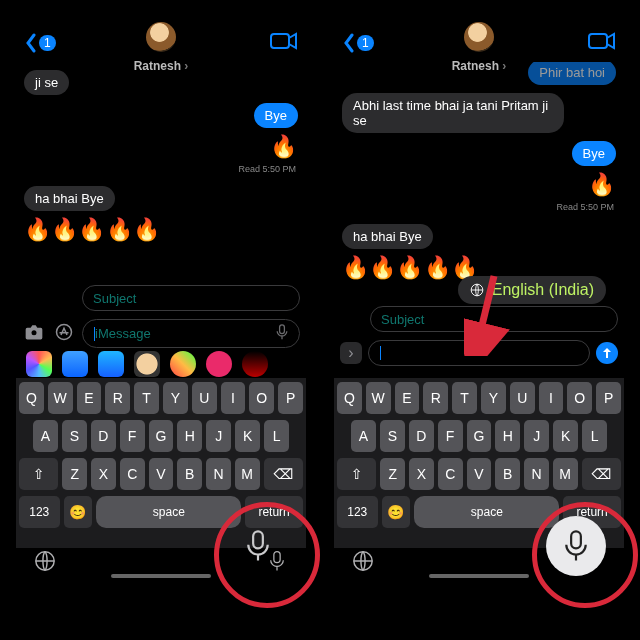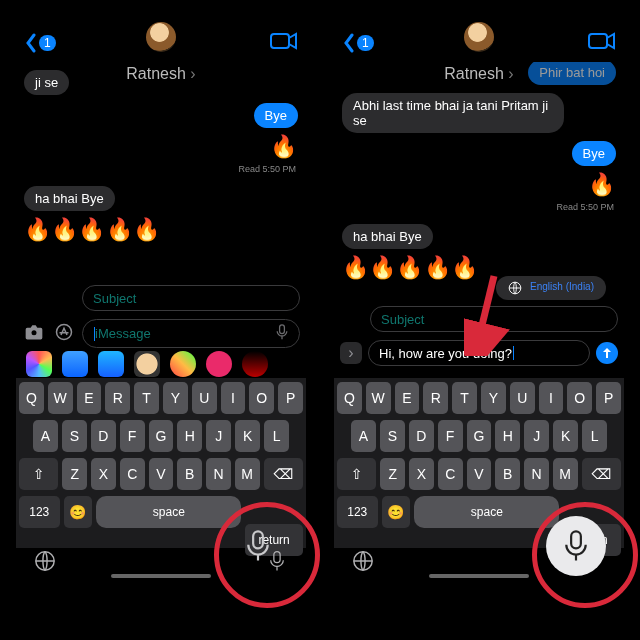--- a/index.html
+++ b/index.html
@@ -8,21 +8,21 @@
 .phone.left{left:16px;}
 .phone.right{left:334px;}
 .topbar{height:38px;display:flex;align-items:center;justify-content:space-between;padding:4px 8px 0;}
 .back{color:#0a84ff;display:flex;align-items:center;font-size:18px;gap:1px;}
 .back svg{width:14px;height:20px;}
 .badge{background:#0a84ff;color:#fff;border-radius:10px;font-size:12px;padding:0 5px;line-height:16px;}
 .camicon{color:#0a84ff;}
 .camicon svg{width:28px;height:20px;}
 .contact{position:absolute;left:0;right:0;top:2px;text-align:center;}
 .avatar{width:30px;height:30px;border-radius:50%;margin:0 auto;background:radial-gradient(circle at 45% 35%,#f3d0a0 0 35%,#8b5a2b 38% 70%,#3a2a18 72% 100%);}
-.cname{color:#bbb;font-size:16px;margin-top:13px;}
+.cname{color:#bbb;font-size:12px;margin-top:7px;font-weight:bold;}
 .cname .chev{color:#777;}
 .chat{position:relative;height:290px;padding:4px 8px 0;overflow:hidden;}
 .msg{border-radius:15px;padding:5px 11px;font-size:13px;color:#fff;margin:4px 0;max-width:200px;word-wrap:break-word;}
 .in{background:#2c2c2e;float:left;clear:both;}
 .out{background:#0a84ff;float:right;clear:both;text-align:right;}
 .emoji{clear:both;font-size:22px;margin:2px 0;}
 .emoji.left-e{float:left;}
 .emoji.right-e{float:right;}
 .readline{clear:both;float:right;color:#888;font-size:9px;margin:2px 2px 8px 0;}
 .clearer{clear:both;}
@@ -32,31 +32,31 @@
 .crow{display:flex;align-items:center;gap:6px;}
 .cicon{color:#8e8e93;width:24px;text-align:center;}
 .cicon svg{width:20px;height:18px;}
 .field{flex:1;border:1px solid #3a3a3c;border-radius:16px;padding:4px 10px;font-size:13px;color:#fff;min-height:16px;display:flex;align-items:center;}
 .ph{color:#0f766e;}
 .cursor{display:inline-block;width:1px;height:14px;background:#0a84ff;vertical-align:middle;margin-left:1px;}
 .subject{margin-bottom:4px;color:#6b6b6e;}
 .sendbtn{width:22px;height:22px;border-radius:50%;background:#0a84ff;display:flex;align-items:center;justify-content:center;}
 .sendbtn svg{width:12px;height:12px;color:#fff;}
 .collapse{width:22px;height:22px;border-radius:6px;background:#2a2a2c;display:flex;align-items:center;justify-content:center;color:#8e8e93;}
-.langpill{position:absolute;right:12px;top:-30px;background:#2c2c2e;border-radius:14px;padding:5px 12px;font-size:10px;color:#3b82f6;display:flex;gap:8px;}
+.langpill{position:absolute;right:12px;top:-30px;background:#2c2c2e;border-radius:14px;padding:5px 12px;font-size:16px;color:#bef264;display:flex;align-items:center;gap:8px;}
 .langpill svg{width:14px;height:14px;color:#fff;}
 .apprail{position:absolute;bottom:202px;left:0;right:0;height:28px;display:flex;align-items:center;gap:10px;padding:0 10px;}
 .app{width:26px;height:26px;border-radius:6px;}
 .keyboard{position:absolute;bottom:32px;left:0;right:0;height:166px;background:#1c1c1e;padding:4px 3px 0;}
 .krow{display:flex;justify-content:center;gap:4px;margin-bottom:6px;}
 .key{background:#545458;color:#fff;border-radius:5px;height:32px;flex:1;display:flex;align-items:center;justify-content:center;font-size:14px;}
 .key.fn{background:#333336;}
 .key.wide{flex:1.4;}
 .key.space{flex:5;font-size:12px;border-radius:10px;}
-.key.ret{flex:2;font-size:12px;background:#333336;margin-top:28px;}
+.key.ret{flex:2;font-size:12px;background:#333336;}
 .key.num{flex:1.4;font-size:12px;background:#333336;}
 .bottombar{position:absolute;bottom:0;left:0;right:0;height:34px;display:flex;align-items:center;justify-content:space-between;padding:0 18px;}
 .globe,.mic{color:#b0b0b2;}
 .globe svg,.mic svg{width:22px;height:22px;}
 .ring{position:absolute;width:96px;height:96px;border:5px solid #d9293a;border-radius:50%;bottom:-28px;right:-14px;}
 .bigmic{position:absolute;bottom:4px;right:18px;width:60px;height:60px;border-radius:50%;display:flex;align-items:center;justify-content:center;}
 .bigmic.dark{background:transparent;}
 .bigmic.light{background:#eaeaec;}
 .bigmic svg{width:30px;height:34px;}
 .arrow{position:absolute;left:130px;top:210px;z-index:5;}
@@ -251,21 +251,20 @@
       </div>
       <div class="crow" style="margin-bottom:4px;">
         <div style="width:24px"></div>
         <div class="field subject">
             <span class="ph">Subject</span>
           </div>
       </div>
       <div class="crow">
         <div class="collapse">›</div>
         <div class="field">
-            <span>Hi, how are you doing?</span>
             <span class="cursor"></span>
           </div>
         <div class="sendbtn">
             <svg viewBox="0 0 12 12" fill="currentColor">
               <path d="M6 1l4 4H7v6H5V5H2z"></path>
             </svg>
           </div>
       </div>
     </div>
 

